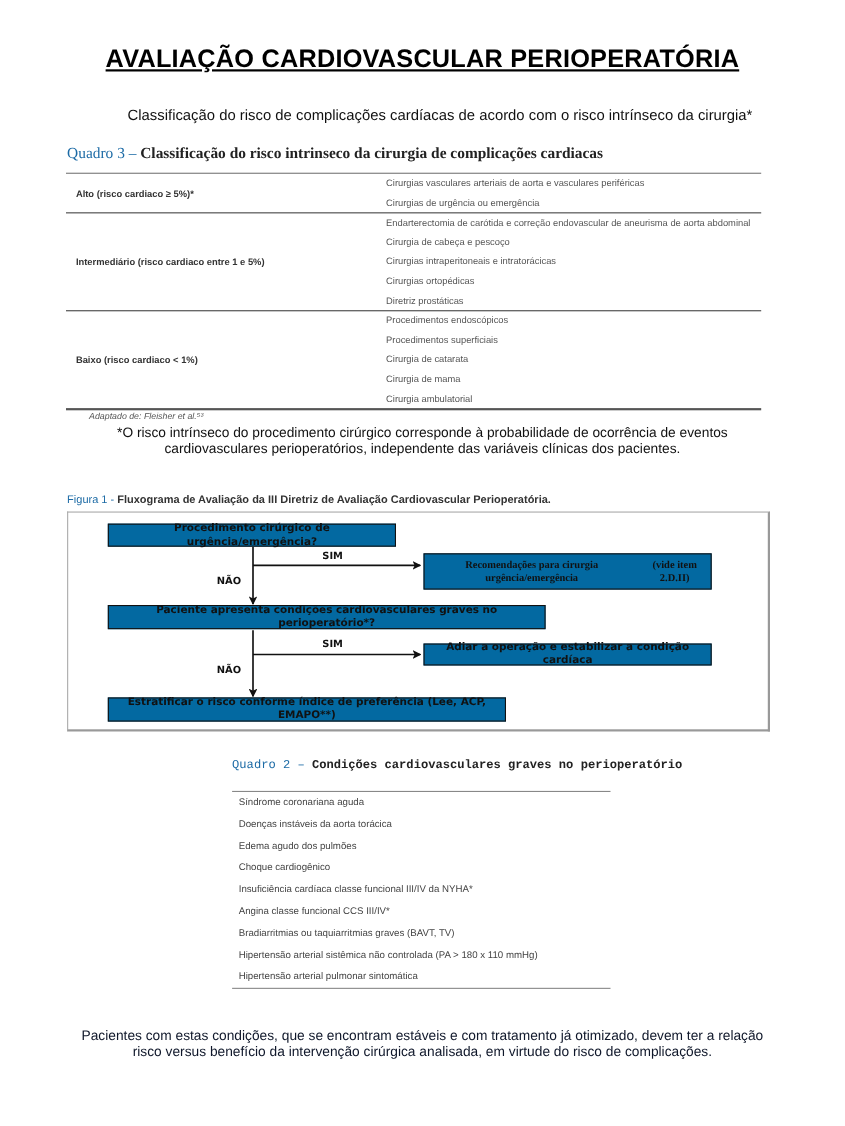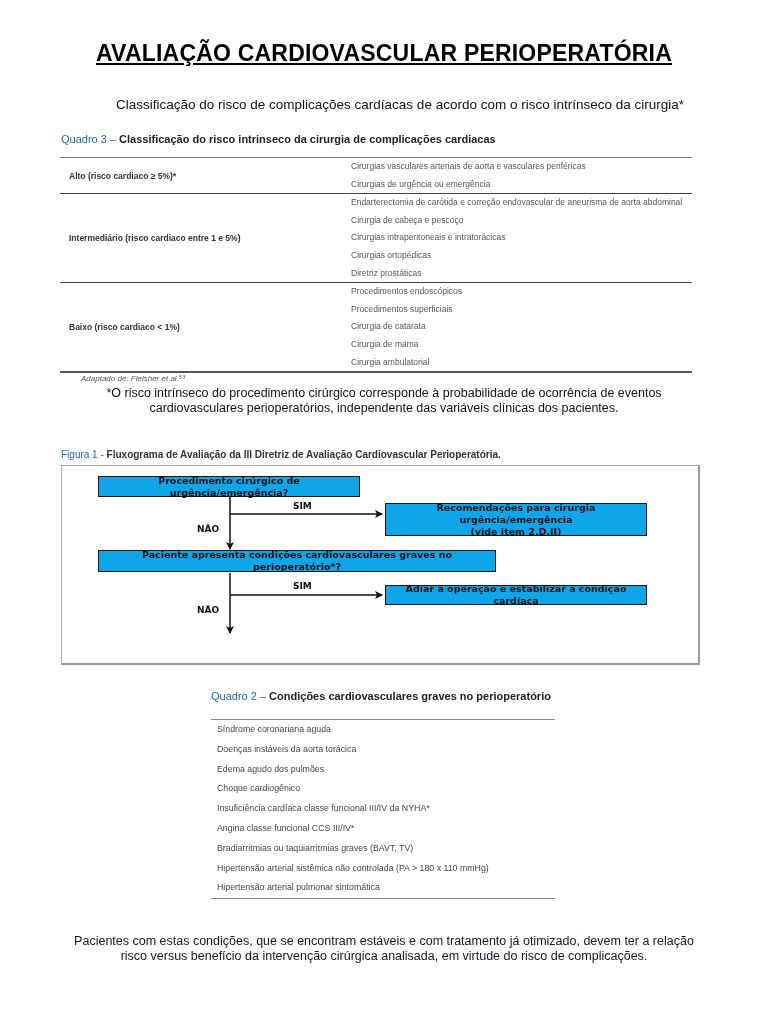--- a/index.html
+++ b/index.html
@@ -1,35 +1,35 @@
 <!DOCTYPE html>
 <html><head>
 <meta charset="utf-8">
 <style>
   html, body { margin: 0; padding: 0; background: #ffffff; }
   body { width: 768px; height: 1024px; position: relative; overflow: hidden; font-family: "Liberation Sans", sans-serif; color: #111; }
   .abs { position: absolute; }
   .title { left: 0; width: 768px; top: 40px; text-align: center; font-size: 23px; font-weight: bold; text-decoration: underline; letter-spacing: 0.2px; color: #000; }
   .subtitle { left: 16px; width: 768px; top: 97px; text-align: center; font-size: 13.5px; color: #111; }
-  .q3-caption { left: 61px; top: 133px; font-size: 11px; font-weight: bold; color: #222; }
+  .q3-caption { left: 61px; top: 133px; font-size: 14px; font-weight: bold; color: #222; font-family: Liberation Serif, serif; }
   .q3-caption .lbl { color: #1b6aa5; font-weight: normal; }
   .q3-table { left: 60px; top: 157px; width: 632px; border-top: 1px solid #777; border-bottom: 2px solid #555; }
   .q3-group { display: flex; border-bottom: 1px solid #444; }
   .q3-group:last-child { border-bottom: none; }
   .q3-risk { width: 282px; display: flex; align-items: center; padding-left: 9px; font-size: 8.5px; font-weight: bold; color: #333; }
   .q3-items { flex: 1; }
   .q3-item { height: 17.6px; line-height: 17.6px; font-size: 8.5px; color: #555; }
   .q3-source { left: 81px; top: 374px; font-size: 8px; font-style: italic; color: #555; }
   .footnote { left: 0; width: 768px; top: 386px; text-align: center; font-size: 12.5px; line-height: 15px; color: #111; }
   .fig-caption { left: 61px; top: 449px; font-size: 10px; font-weight: bold; color: #333; }
   .fig-caption .lbl { color: #1b6aa5; font-weight: normal; }
   .fig-frame { left: 61px; top: 465px; width: 636px; height: 197px; border: 1px solid #aaa; border-right: 2px solid #999; border-bottom: 2px solid #999; background: #fff; }
-  .fbox { position: absolute; border: 1.5px solid #111; background: #0ea5e9; font-family: "DejaVu Sans", sans-serif; font-weight: bold; font-size: 9.5px; color: #111; text-align: center; display: flex; align-items: center; justify-content: center; line-height: 12px; box-sizing: border-box; }
+  .fbox { position: absolute; border: 1.5px solid #111; background: #0369a1; font-family: "DejaVu Sans", sans-serif; font-weight: bold; font-size: 9.5px; color: #111; text-align: center; display: flex; align-items: center; justify-content: center; line-height: 12px; box-sizing: border-box; }
   .flabel { position: absolute; font-family: "DejaVu Sans", sans-serif; font-weight: bold; font-size: 9px; color: #111; }
-  .q2-caption { left: 211px; top: 690px; font-size: 11px; font-weight: bold; color: #222; }
+  .q2-caption { left: 211px; top: 690px; font-size: 11px; font-weight: bold; color: #222; font-family: Liberation Mono, monospace; }
   .q2-caption .lbl { color: #1b6aa5; font-weight: normal; }
   .q2-table { left: 211px; top: 719px; width: 344px; border-top: 1px solid #888; border-bottom: 1px solid #888; }
   .q2-item { height: 19.8px; line-height: 19.8px; padding-left: 6px; font-size: 8.8px; color: #444; }
   .closing { left: 0; width: 768px; top: 934px; text-align: center; font-size: 12.5px; line-height: 15px; color: #0f172a; }
 </style>
 </head>
 <body>
 
 <div class="abs title">AVALIAÇÃO CARDIOVASCULAR PERIOPERATÓRIA</div>
 <div class="abs subtitle">Classificação do risco de complicações cardíacas de acordo com o risco intrínseco da cirurgia*</div>
@@ -90,32 +90,33 @@
     <line x1="168" y1="107" x2="168" y2="167" stroke="#111" stroke-width="1.5" marker-end="url(#arr)"></line>
 
     <line x1="168" y1="129" x2="320" y2="129" stroke="#111" stroke-width="1.5" marker-end="url(#arr)"></line>
   </svg>
 
   <div class="fbox" style="left:36px;top:10px;width:262px;height:21px;">Procedimento cirúrgico de urgência/emergência?</div>
 
   <div class="flabel" style="left:231px;top:35px;">SIM</div>
   <div class="flabel" style="left:135px;top:58px;">NÃO</div>
 
-  <div class="fbox" style="left:323px;top:37px;width:262px;height:33px;flex-direction:column;">
+  <div class="fbox" style="left:323px;top:37px;width:262px;height:33px;flex-direction:row;font-family:Liberation Serif, serif;">
     <div>Recomendações para cirurgia urgência/emergência</div>
     <div>(vide item 2.D.II)</div>
   </div>
 
   <div class="fbox" style="left:36px;top:84px;width:398px;height:22px;">Paciente apresenta condições cardiovasculares graves no perioperatório*?</div>
 
   <div class="flabel" style="left:231px;top:115px;">SIM</div>
   <div class="flabel" style="left:135px;top:139px;">NÃO</div>
 
   <div class="fbox" style="left:323px;top:119px;width:262px;height:20px;">Adiar a operação e estabilizar a condição cardíaca</div>
 
+  <div class="fbox" style="left:36px;top:168px;width:362px;height:22px;">Estratificar o risco conforme índice de preferência (Lee, ACP, EMAPO**)</div>
 </div>
 
 <div class="abs q2-caption"><span class="lbl">Quadro 2 –</span><span> Condições cardiovasculares graves no perioperatório</span></div>
 
 <div class="abs q2-table">
   <div class="q2-item">Síndrome coronariana aguda</div>
   <div class="q2-item">Doenças instáveis da aorta torácica</div>
   <div class="q2-item">Edema agudo dos pulmões</div>
   <div class="q2-item">Choque cardiogênico</div>
   <div class="q2-item">Insuficiência cardíaca classe funcional III/IV da NYHA*</div>

